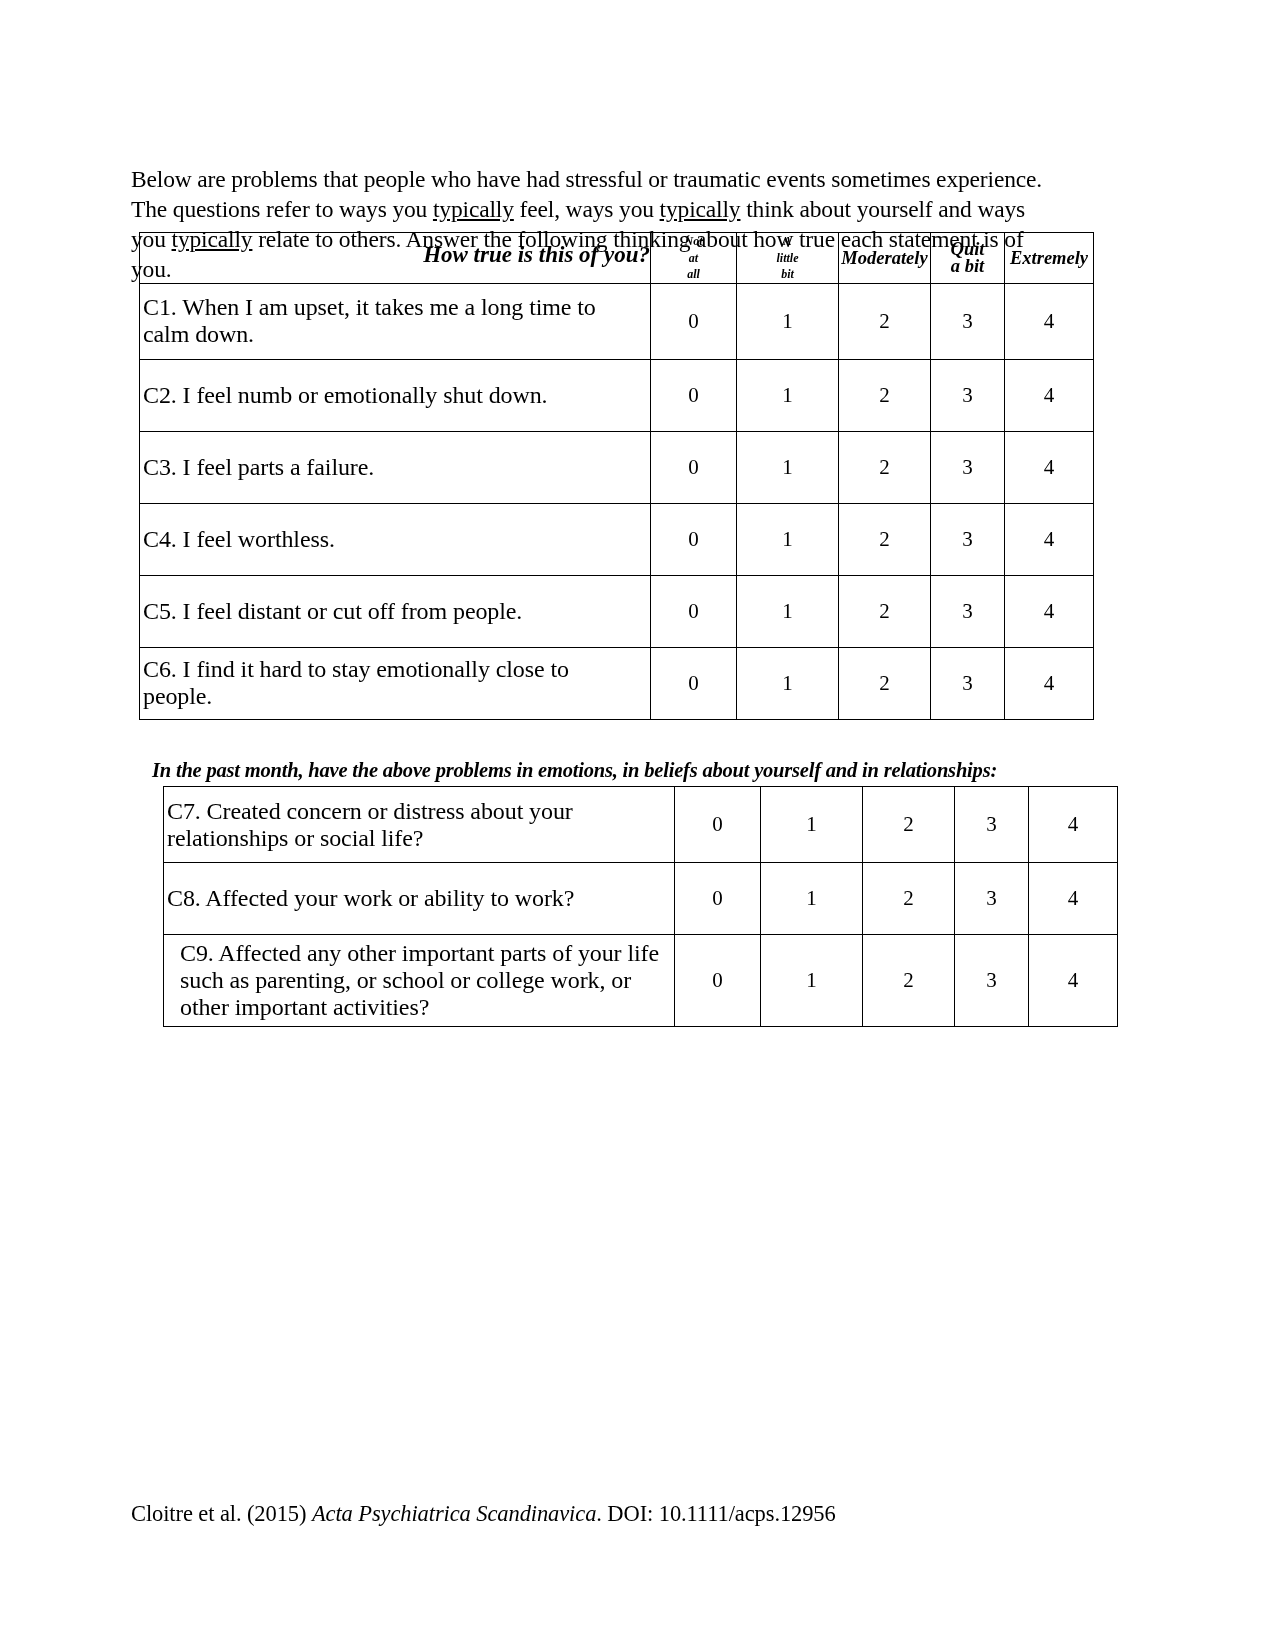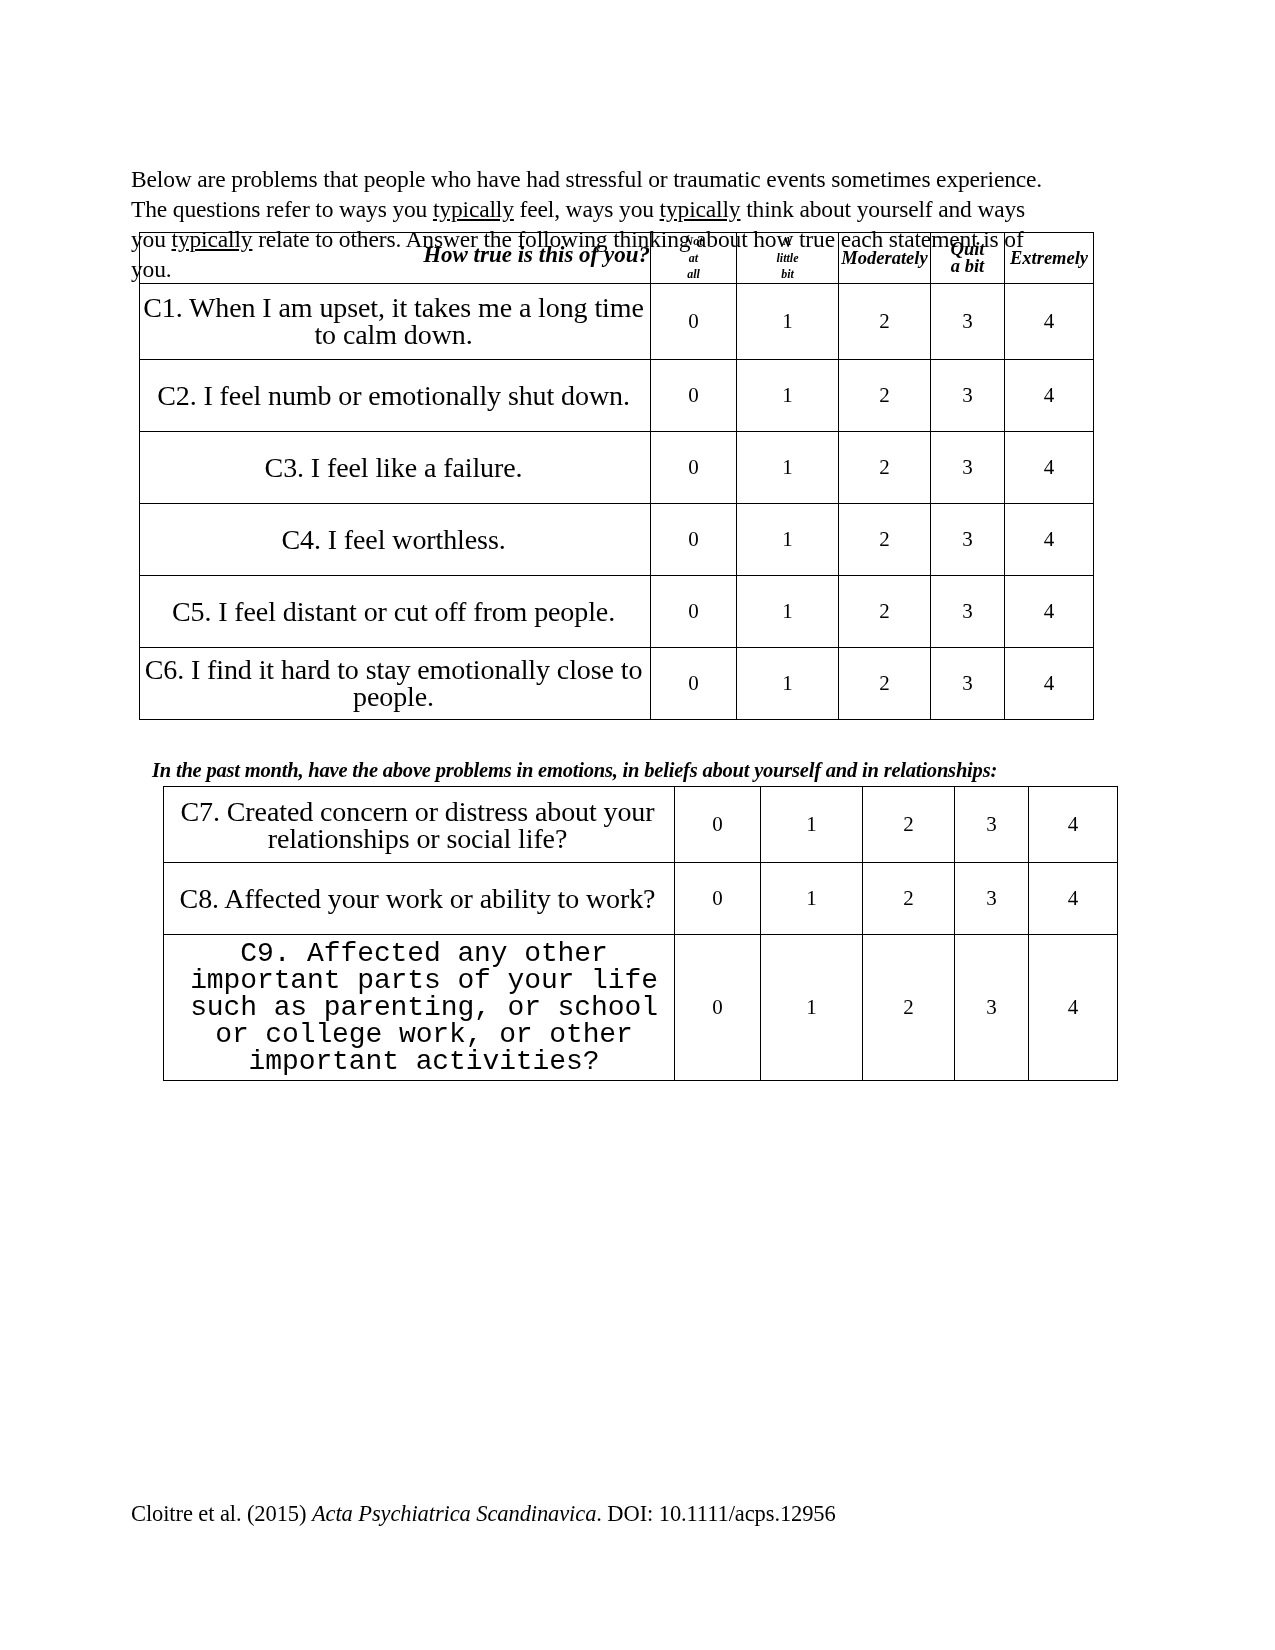--- a/index.html
+++ b/index.html
@@ -76,29 +76,28 @@
     font-size: 12px;
     line-height: 16.5px;
   }
   .hdr-scale.big {
     font-size: 18.5px;
   }
   .hdr-scale .ln { display: block; }
 
   
   .item-cell {
-    font-size: 28px;
+    font-size: 24px;
     line-height: 27px;
-    text-align: center;
+    text-align: left;
     padding: 5px 6px 5px 3px !important;
     letter-spacing: -0.1px;
   }
   .item-cell.indent {
     padding-left: 16px !important;
-    font-family: Liberation Mono, monospace;
   }
   .val-cell {
     text-align: center;
     font-size: 21px;
   }
 
   .r-tall  { height: 76px; }
   .r-std   { height: 72px; }
   .r-c9    { height: 88px; }
 
@@ -191,21 +190,21 @@
         <tr class="r-std">
           <td class="item-cell">C2. I feel numb or emotionally shut down.</td>
           <td class="val-cell">0</td>
           <td class="val-cell">1</td>
           <td class="val-cell">2</td>
           <td class="val-cell">3</td>
           <td class="val-cell">4</td>
         </tr>
 
         <tr class="r-std">
-          <td class="item-cell">C3. I feel like a failure.</td>
+          <td class="item-cell">C3. I feel parts a failure.</td>
           <td class="val-cell">0</td>
           <td class="val-cell">1</td>
           <td class="val-cell">2</td>
           <td class="val-cell">3</td>
           <td class="val-cell">4</td>
         </tr>
 
         <tr class="r-std">
           <td class="item-cell">C4. I feel worthless.</td>
           <td class="val-cell">0</td>

